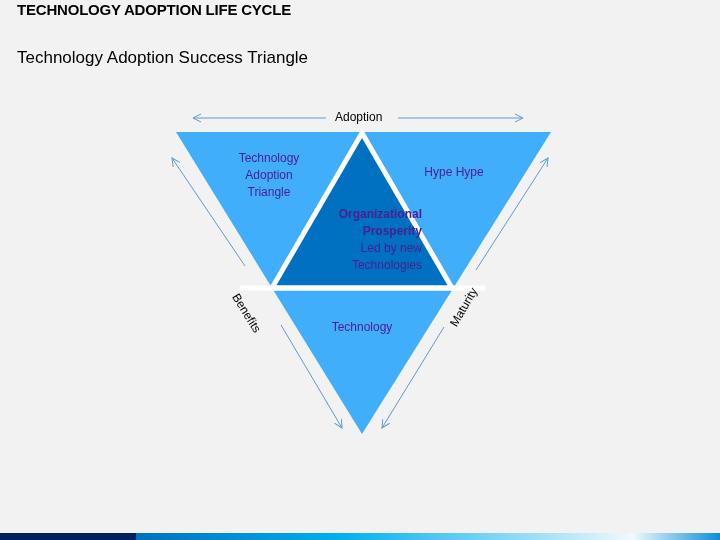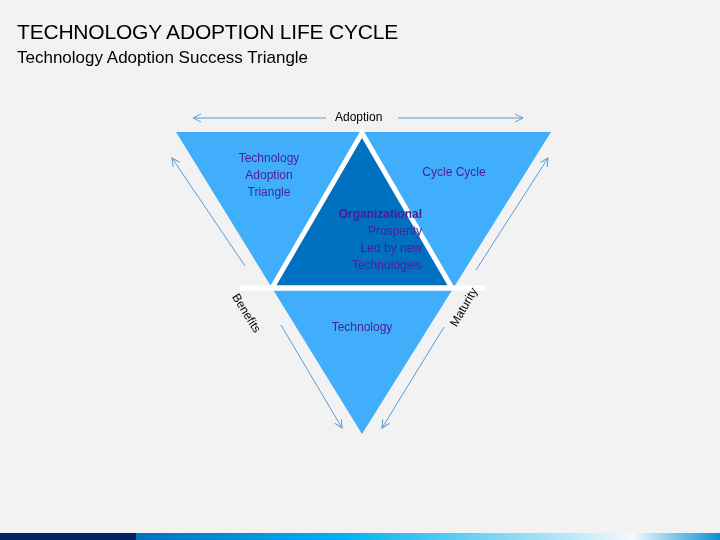--- a/index.html
+++ b/index.html
@@ -1,17 +1,17 @@
 <!DOCTYPE html>
 <html><head>
   <meta charset="utf-8">
   <style>
     html, body { margin:0; padding:0; }
     body { width:720px; height:540px; background:#f2f2f2; position:relative; overflow:hidden; font-family:"Liberation Sans", sans-serif; }
-    .title { position:absolute; left:17px; top:20px; font-size:21px; font-weight:normal; color:#000; letter-spacing:-0.2px; }
+    .title { position:absolute; left:17px; top:1px; font-size:15px; font-weight:bold; color:#000; letter-spacing:-0.2px; }
     .subtitle { position:absolute; left:17px; top:48px; font-size:17px; color:#000000; }
     svg.diagram { position:absolute; left:0; top:0; }
     .lbl { position:absolute; color:#4c1d95; font-size:12px; text-align:center; line-height:17px; }
     .axis { position:absolute; font-size:12px; color:#000; }
     .footer { position:absolute; left:0; bottom:0; width:720px; height:7px; display:flex; }
     .footer .dark { width:136px; background:#002060; }
     .footer .grad { flex:1; background:linear-gradient(90deg,#0070c0 0%,#00b0f0 35%,#a6e1f7 70%,#f2f9fd 85%,#0b8fd6 100%); }
   </style>
 </head>
 <body>
@@ -45,26 +45,26 @@
 <div class="axis" style="left:241px; top:291px; transform:rotate(58deg); transform-origin:left top;">Benefits</div>
 <div class="axis" style="left:447px; top:322px; transform:rotate(-60deg); transform-origin:left top;">Maturity</div>
 
 <div class="lbl" style="left:219px; top:150px; width:100px;">
   <div>Technology</div>
   <div>Adoption</div>
   <div>Triangle</div>
 </div>
 
 <div class="lbl" style="left:404px; top:164px; width:100px;">
-  <div>Cycle Cycle</div>
+  <div>Hype Hype</div>
 </div>
 
 <div class="lbl" style="left:302px; top:206px; width:120px;text-align:right;">
   <div class="bold" style="font-weight:bold">Organizational</div>
-  <div class="bold" style="font-weight:normal">Prosperity</div>
+  <div class="bold" style="font-weight:bold">Prosperity</div>
   <div>Led by new</div>
   <div>Technologies</div>
 </div>
 
 <div class="lbl" style="left:302px; top:319px; width:120px;">
   <div>Technology</div>
 </div>
 
 <div class="footer">
   <div class="dark"></div>

